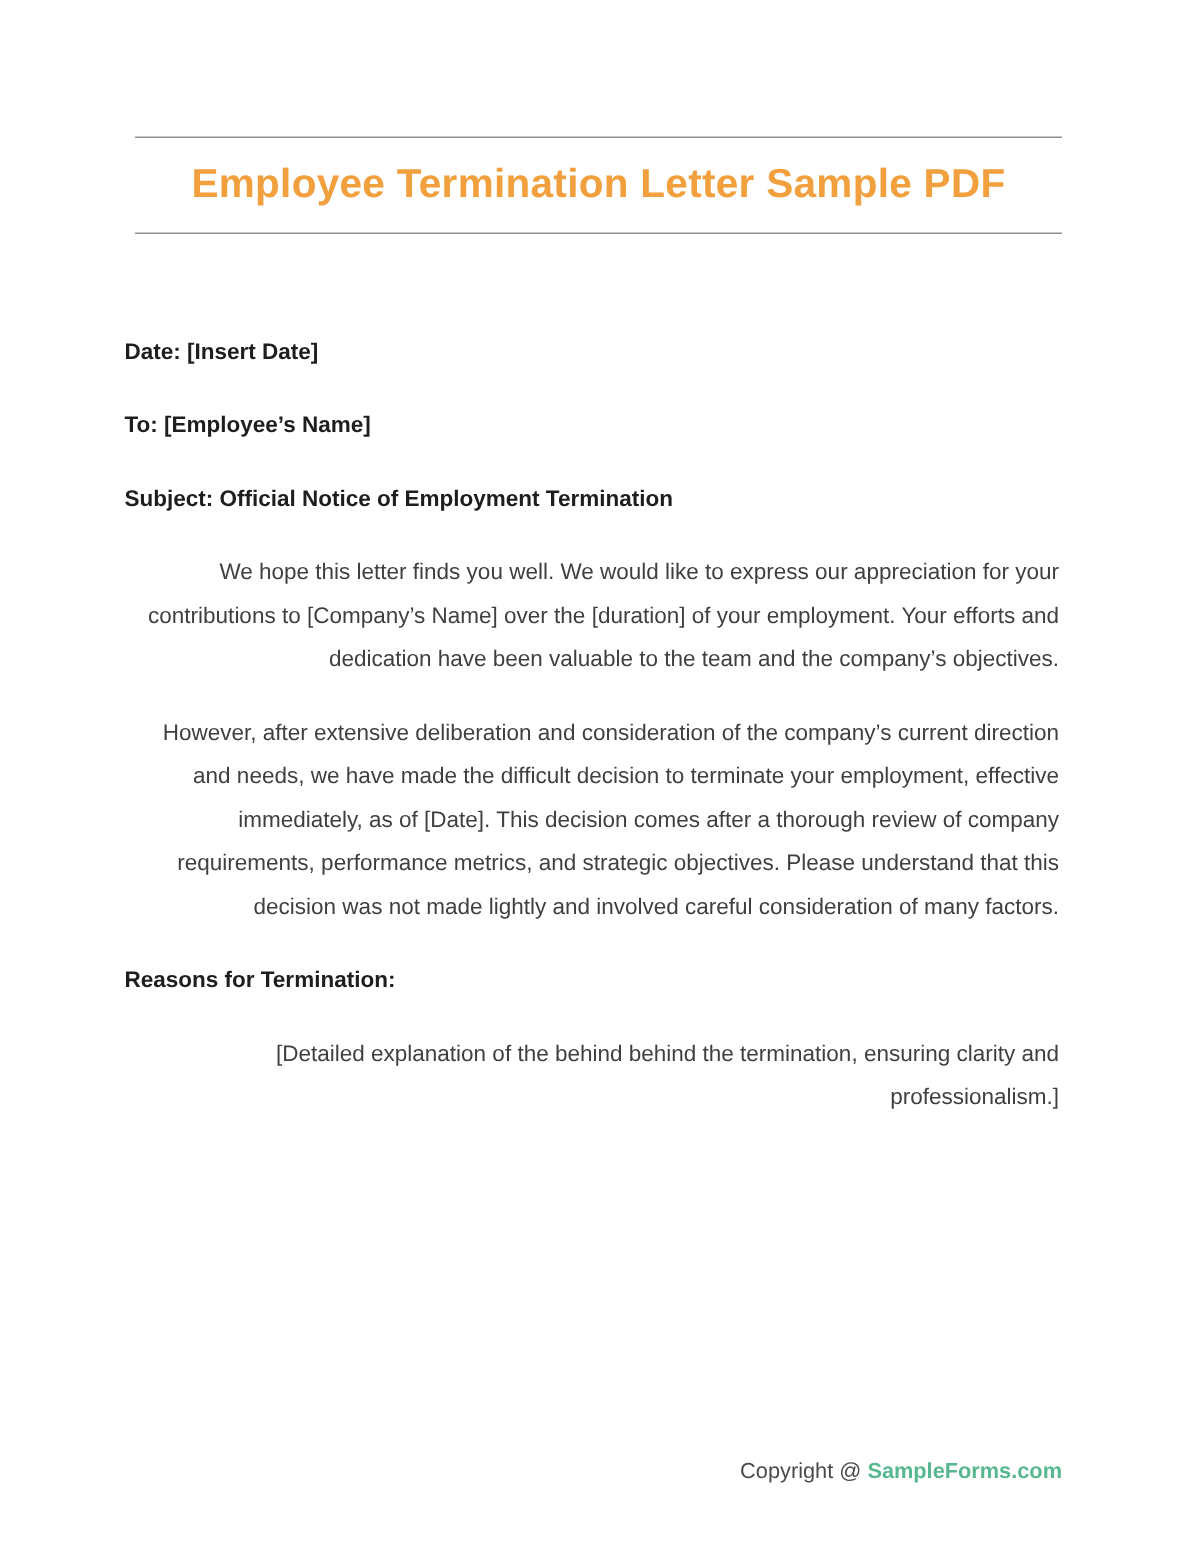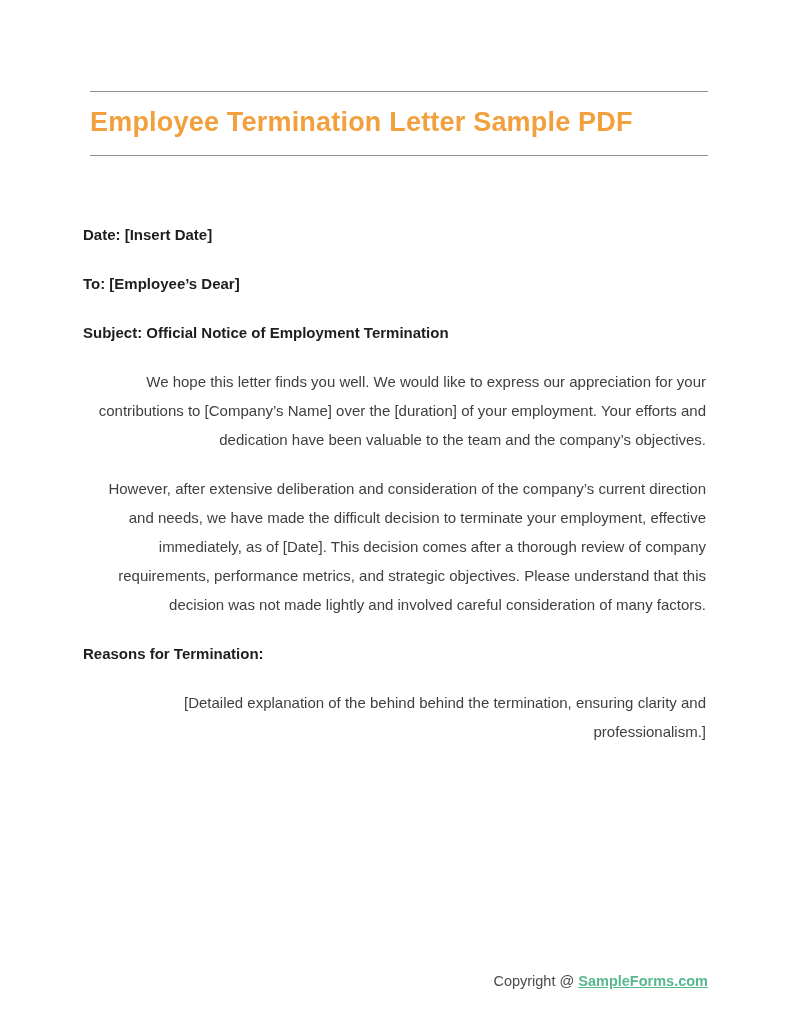--- a/index.html
+++ b/index.html
@@ -10,21 +10,21 @@
     height: 1033px;
     margin: 0 auto;
     background: #ffffff;
     font-family: "Liberation Sans", sans-serif;
     color: #3d3d3d;
     overflow: hidden;
   }
   .title-block {
     margin: 0 90px;
     padding-top: 91px;
-    text-align: left;
+    text-align: center;
   }
   .rule {
     border: 0;
     border-top: 1px solid #8f8f8f;
     height: 0;
   }
   .page-title {
     color: #F2A03D;
     font-size: 27px;
     font-weight: bold;
@@ -52,41 +52,40 @@
   .footer {
     position: absolute;
     right: 90px;
     bottom: 44px;
     font-size: 14.5px;
   }
   .copyright-prefix { color: #4a4a4a; }
   .brand-link {
     color: #57B890;
     font-weight: bold;
-    text-decoration: underline;
     cursor: pointer;
   }
 </style>
 </head>
 <body>
 
 <div class="page">
 
   <div class="title-block">
     <hr class="rule">
     <div class="page-title">Employee Termination Letter Sample PDF</div>
     <hr class="rule">
   </div>
 
   <div class="letter-body">
 
     <div class="block bold-line">Date: [Insert Date]</div>
 
     <div class="block">
-      <div class="bold-line">To: [Employee’s Dear]</div>
+      <div class="bold-line">To: [Employee’s Name]</div>
     </div>
 
     <div class="block bold-line">Subject: Official Notice of Employment Termination</div>
 
 
     <p class="block paragraph">We hope this letter finds you well. We would like to express our appreciation for your contributions to [Company’s Name] over the [duration] of your employment. Your efforts and dedication have been valuable to the team and the company’s objectives.</p>
 
     <p class="block paragraph">However, after extensive deliberation and consideration of the company’s current direction and needs, we have made the difficult decision to terminate your employment, effective immediately, as of [Date]. This decision comes after a thorough review of company requirements, performance metrics, and strategic objectives. Please understand that this decision was not made lightly and involved careful consideration of many factors.</p>
 
     <div class="block bold-line">Reasons for Termination:</div>

